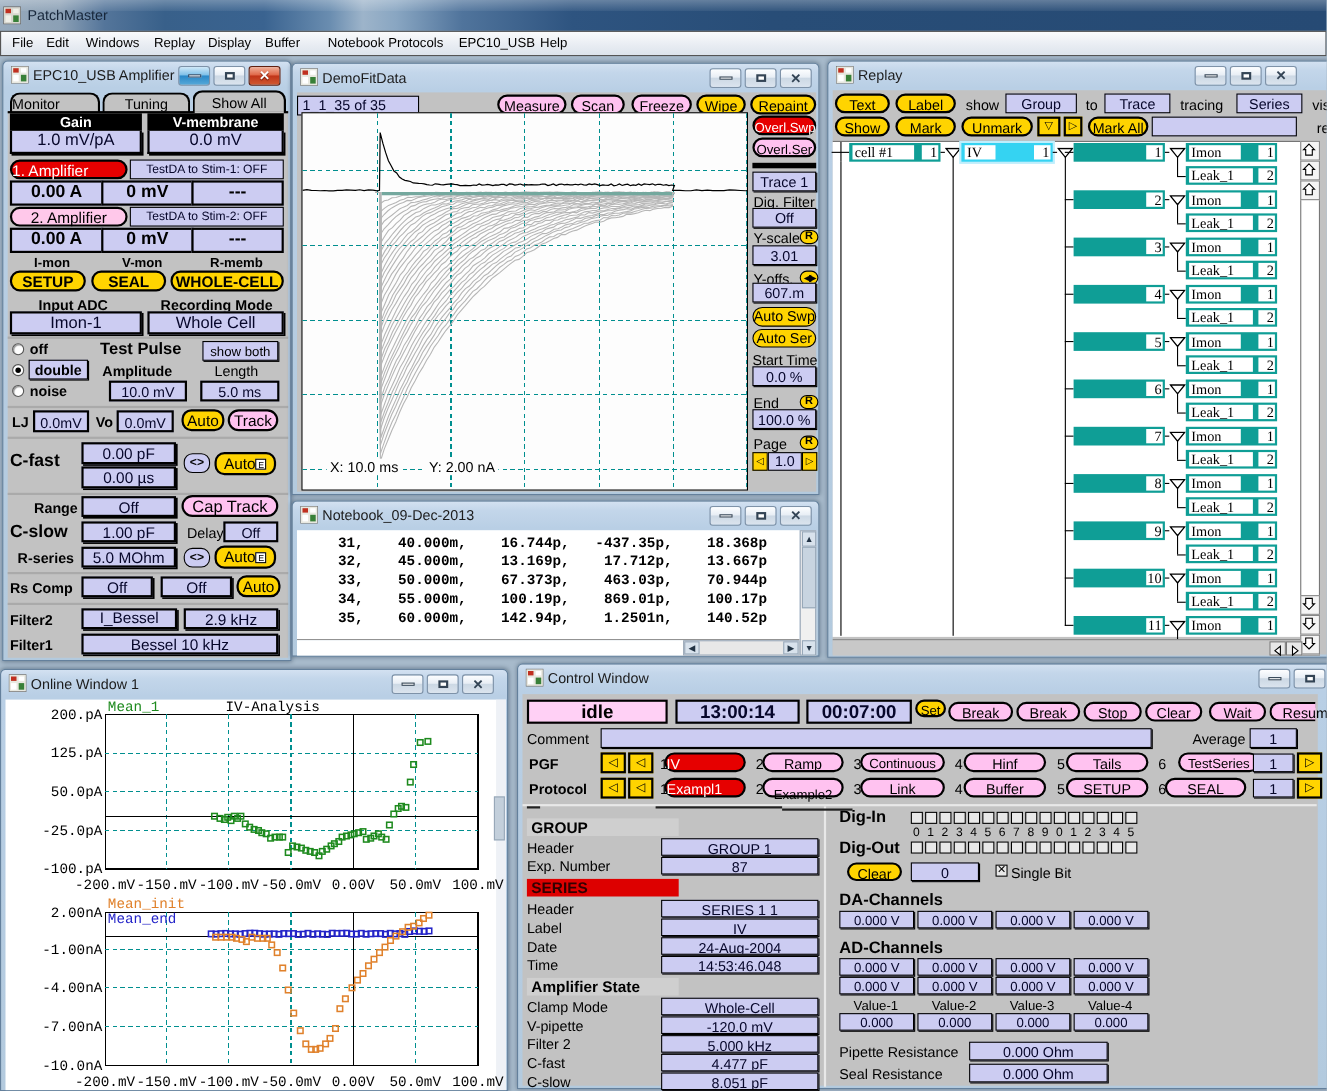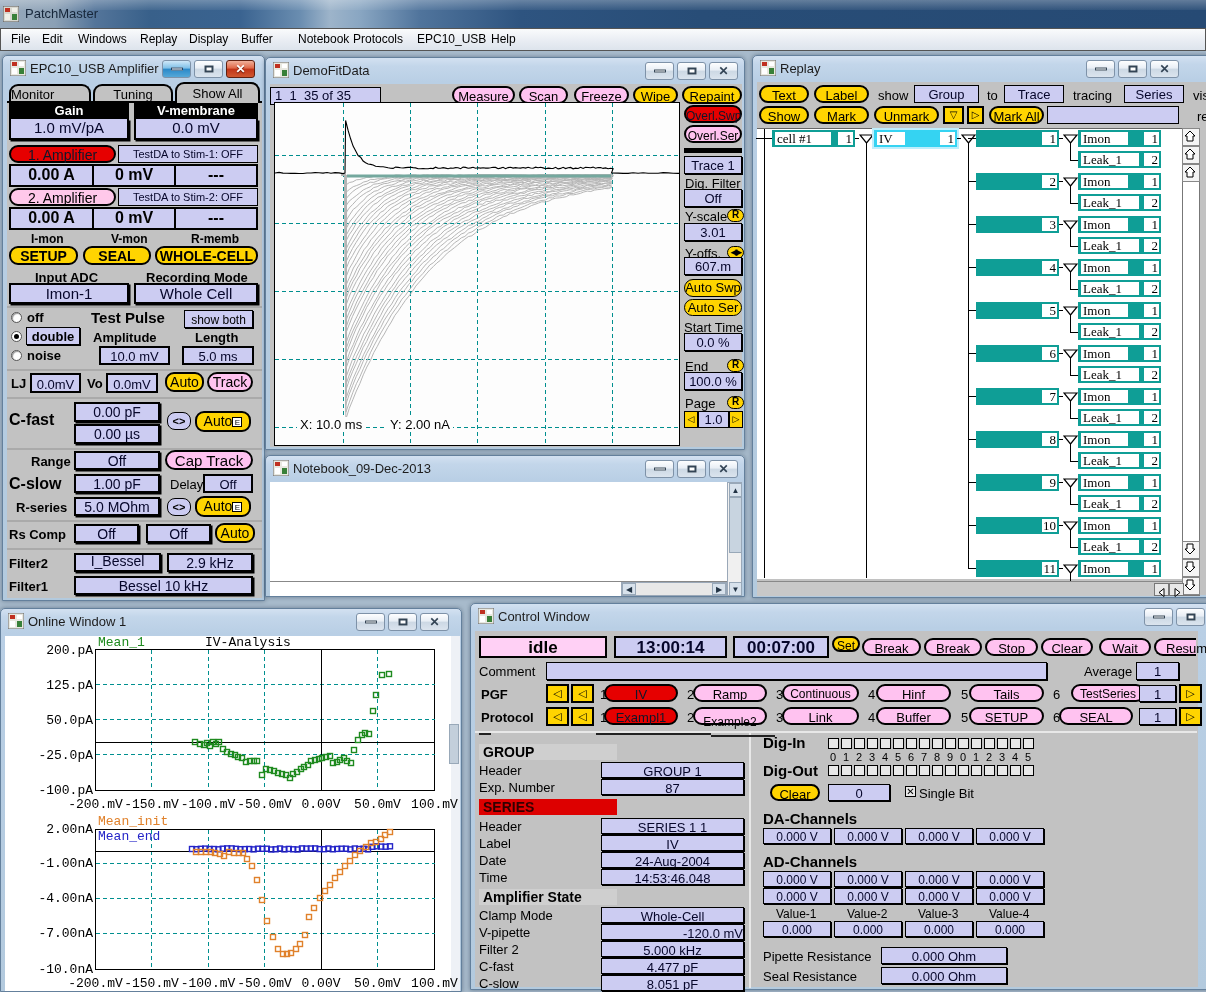--- a/index.html
+++ b/index.html
@@ -14,21 +14,21 @@
 .tname{position:absolute;left:27px;top:5px;white-space:nowrap}
 .wicon{position:absolute;left:7px;top:4px;width:16px;height:16px}
 .caps{position:absolute;top:4px;height:18px;display:flex;gap:3px}
 .cap{width:29px;height:18px;border:1px solid #7e92a8;border-radius:3px;background:linear-gradient(180deg,#fdfeff,#e8eef5 45%,#ccd8e4 50%,#dbe4ee);position:relative}
 .cap i{position:absolute;left:50%;top:50%;transform:translate(-50%,-50%);font-style:normal}
 .content{position:absolute;background:#c2c2c2;overflow:hidden}
 .fld{position:absolute;background:#ccccf2;border:2px solid #000;text-align:center;color:#06062a;overflow:hidden;white-space:nowrap}
 .fsh{box-shadow:1.5px 1.5px 0 #000}
 .ybtn{position:absolute;background:#ffd400;border:2px solid #000;border-radius:9px;text-align:center;color:#000;white-space:nowrap}
 .pbtn{position:absolute;background:#ffc2f0;border:2px solid #000;border-radius:10px;text-align:center;color:#000;white-space:nowrap}
-.rbtn{position:absolute;background:#e60000;border:2px solid #000;border-radius:10px;text-align:center;color:#0f172a;white-space:nowrap}
+.rbtn{position:absolute;background:#e60000;border:2px solid #000;border-radius:10px;color:#ffffff;white-space:nowrap}
 .lbl{position:absolute;color:#000;white-space:nowrap}
 .blk{position:absolute;background:#000;color:#fff;text-align:center;font-weight:bold}
 .mono{font-family:"Liberation Mono",monospace}
 .sb{background:#f0f0f0;border:1px solid #9aa8b8}
 </style></head>
 <body>
 <div id="apptitle" class="abs">
     <div class="sheen abs"></div>
     <div class="sheen2 abs"></div>
  <svg class="abs" style="left:3px;top:6px" width="16" height="16">
@@ -112,21 +112,21 @@
  <div class="abs" style="left:8px;top:256px;width:11px;height:11px;border-radius:50%;background:#fff;border:1px solid #555;box-shadow:inset 1px 1px 1px #999"></div>
  <div class="lbl" style="left:24px;top:254px;font-weight:bold;font-size:13px">off</div>
  <div class="abs" style="left:8px;top:275px;width:11px;height:11px;border-radius:50%;background:#fff;border:1px solid #555"></div>
  <div class="abs" style="left:11px;top:278px;width:5px;height:5px;border-radius:50%;background:#000"></div>
  <div class="abs" style="left:23px;top:271px;width:54px;height:18px;background:#ccccf2;border:1px solid #000;box-shadow:1px 1px 0 #000;text-align:center;font-weight:bold;font-size:13px;padding-top:1px">double</div>
  <div class="abs" style="left:8px;top:294px;width:11px;height:11px;border-radius:50%;background:#fff;border:1px solid #555;box-shadow:inset 1px 1px 1px #999"></div>
  <div class="lbl" style="left:24px;top:292px;font-weight:bold;font-size:13px">noise</div>
  <div class="lbl" style="left:88px;top:253px;font-weight:bold;font-size:15px">Test Pulse</div>
  <div class="abs" style="left:181px;top:254px;width:69px;height:18px;background:#ccccf2;border:1px solid #000;box-shadow:1px 1px 0 #000;text-align:center;font-size:12px;padding-top:2px">show both</div>
  <div class="lbl" style="left:90px;top:274px;font-weight:bold;font-size:13px">Amplitude</div>
- <div class="lbl" style="left:192px;top:274px;font-weight:bold;font-size:13px">Length</div>
+ <div class="lbl" style="left:192px;top:274px;font-weight:normal;font-size:13px">Length</div>
  <div class="fld" style="left:96px;top:290px;width:71px;height:19px;font-size:13px;padding-top:1px">10.0 mV</div>
  <div class="fld" style="left:179px;top:290px;width:72px;height:19px;font-size:13px;padding-top:1px">5.0 ms</div>
 
  <div class="abs" style="left:4px;top:313px;width:255px;height:2px;background:#aaa"></div>
  <div class="lbl" style="left:8px;top:320px;font-weight:bold;font-size:13px">LJ</div>
  <div class="fld" style="left:27px;top:317px;width:51px;height:20px;font-size:13px;padding-top:2px">0.0mV</div>
  <div class="lbl" style="left:84px;top:320px;font-weight:bold;font-size:13px">Vo</div>
  <div class="fld" style="left:103px;top:317px;width:52px;height:20px;font-size:13px;padding-top:2px">0.0mV</div>
  <div class="ybtn" style="left:162px;top:316px;width:39px;height:20px;font-size:14px">Auto</div>
  <div class="pbtn" style="left:204px;top:316px;width:46px;height:20px;font-size:14px">Track</div>
@@ -290,20 +290,25 @@
         </div>
    <div class="cap">
           <i style="width:9px;height:7px;border:2px solid #345;background:#fff;display:block"></i>
         </div>
    <div class="cap">
           <i style="color:#345;font-weight:bold;font-size:12px">✕</i>
         </div>
   </div>
     </div>
  <div class="abs" style="left:4px;top:26px;width:457px;height:100px;background:#fff;border-bottom:1px solid #888"></div>
+ <pre class="mono abs" style="left:10px;top:29px;font-size:13px;font-weight:bold;line-height:17px;color:#000">    31,    40.000m,    16.744p,   -437.35p,    18.368p
+    32,    45.000m,    13.169p,    17.712p,    13.667p
+    33,    50.000m,    67.373p,    463.03p,    70.944p
+    34,    55.000m,    100.19p,    869.01p,    100.17p
+    35,    60.000m,    142.94p,    1.2501n,    140.52p</pre>
  <div class="abs sb" style="left:461px;top:26px;width:15px;height:114px;background:#f0f0f0">
   <div class="abs" style="left:1px;top:0;width:13px;height:14px;background:#d8e2ec;border:1px solid #98a8b8;text-align:center;font-size:8px;line-height:13px;color:#234">▲</div>
   <div class="abs" style="left:1px;top:14px;width:13px;height:56px;background:#c8d4e0;border:1px solid #98a8b8"></div>
   <div class="abs" style="left:1px;top:99px;width:13px;height:14px;background:#d8e2ec;border:1px solid #98a8b8;text-align:center;font-size:8px;line-height:13px;color:#234">▼</div>
  </div>
  <div class="abs" style="left:4px;top:126px;width:457px;height:14px;background:#fff"></div>
  <div class="abs sb" style="left:355px;top:126px;width:106px;height:14px;background:#e8e8e8">
   <div class="abs" style="left:0;top:0;width:14px;height:12px;background:#d8e2ec;border:1px solid #98a8b8;text-align:center;font-size:8px;line-height:11px;color:#234">◀</div>
   <div class="abs" style="right:0;top:0;width:14px;height:12px;background:#d8e2ec;border:1px solid #98a8b8;text-align:center;font-size:8px;line-height:11px;color:#234">▶</div>
  </div>
@@ -913,21 +918,21 @@
     <div class="lbl" style="left:8px;top:232px;font-size:13px;">Label</div>
     <div class="fld" style="left:130px;top:231px;width:143px;height:16px;font-size:13px;border-width:1px;box-shadow:1px 1px 0 #000;padding-top:1px;">IV</div>
     <div class="lbl" style="left:8px;top:249px;font-size:13px;">Date</div>
     <div class="fld" style="left:130px;top:248px;width:143px;height:16px;font-size:13px;border-width:1px;box-shadow:1px 1px 0 #000;padding-top:1px;">24-Aug-2004</div>
     <div class="lbl" style="left:8px;top:266px;font-size:13px;">Time</div>
     <div class="fld" style="left:130px;top:265px;width:143px;height:16px;font-size:13px;border-width:1px;box-shadow:1px 1px 0 #000;padding-top:1px;">14:53:46.048</div>
     <div class="abs" style="left:8px;top:285px;width:138px;height:16px;background:#cfcfcf;font-weight:bold;font-size:14px;padding-left:4px">Amplifier State</div>
     <div class="lbl" style="left:8px;top:304px;font-size:13px;">Clamp Mode</div>
     <div class="fld" style="left:130px;top:303px;width:143px;height:16px;font-size:13px;border-width:1px;box-shadow:1px 1px 0 #000;padding-top:1px;">Whole-Cell</div>
     <div class="lbl" style="left:8px;top:321px;font-size:13px;">V-pipette</div>
-    <div class="fld" style="left:130px;top:320px;width:143px;height:16px;font-size:13px;border-width:1px;box-shadow:1px 1px 0 #000;padding-top:1px;text-align:right;">-120.0 mV</div>
+    <div class="fld" style="left:130px;top:320px;width:143px;height:16px;font-size:13px;border-width:1px;box-shadow:1px 1px 0 #000;padding-top:1px;">-120.0 mV</div>
     <div class="lbl" style="left:8px;top:338px;font-size:13px;">Filter 2</div>
     <div class="fld" style="left:130px;top:337px;width:143px;height:16px;font-size:13px;border-width:1px;box-shadow:1px 1px 0 #000;padding-top:1px;">5.000 kHz</div>
     <div class="lbl" style="left:8px;top:355px;font-size:13px;">C-fast</div>
     <div class="fld" style="left:130px;top:354px;width:143px;height:16px;font-size:13px;border-width:1px;box-shadow:1px 1px 0 #000;padding-top:1px;">4.477 pF</div>
     <div class="lbl" style="left:8px;top:372px;font-size:13px;">C-slow</div>
     <div class="fld" style="left:130px;top:371px;width:143px;height:16px;font-size:13px;border-width:1px;box-shadow:1px 1px 0 #000;padding-top:1px;">8.051 pF</div>
     <div class="lbl" style="left:292px;top:130px;font-size:15px;font-weight:bold">Dig-In</div>
     <span style="position:absolute;left:357px;top:134px;width:11px;height:11px;border:1.5px solid #000;background:#e8e8e8"></span>
     <span style="position:absolute;left:370px;top:134px;width:11px;height:11px;border:1.5px solid #000;background:#e8e8e8"></span>
     <span style="position:absolute;left:383px;top:134px;width:11px;height:11px;border:1.5px solid #000;background:#e8e8e8"></span>

